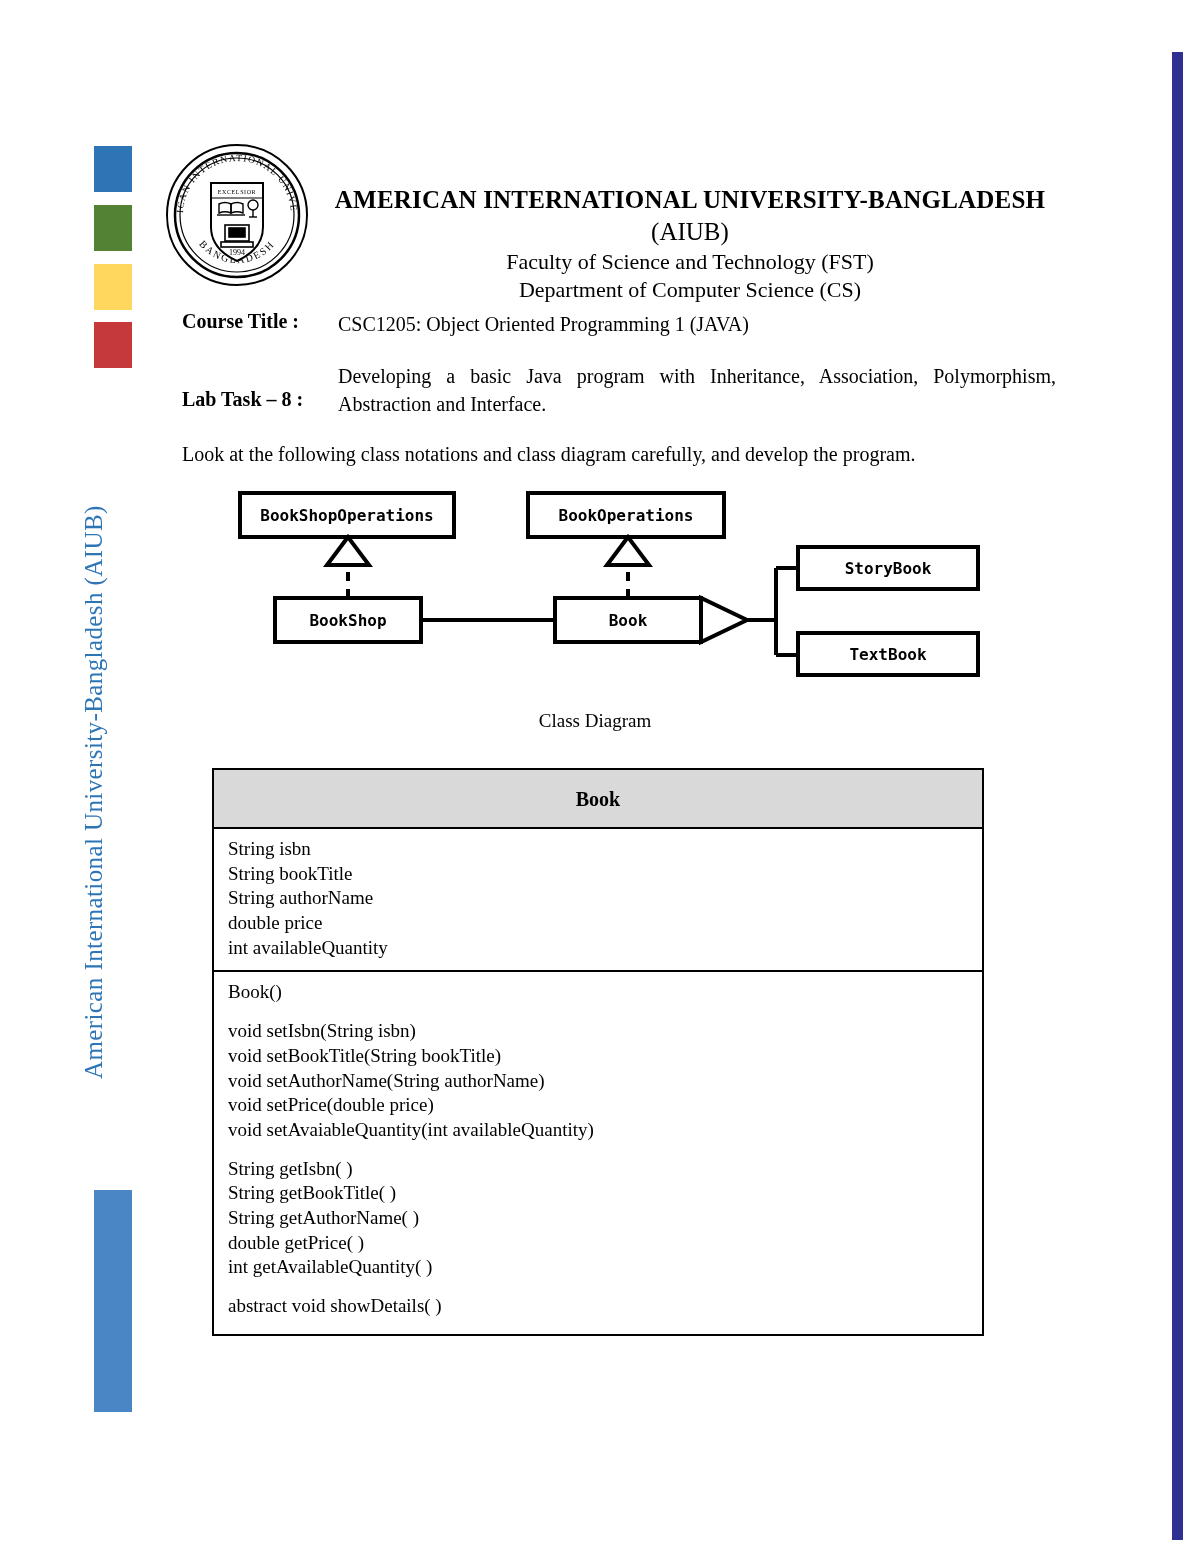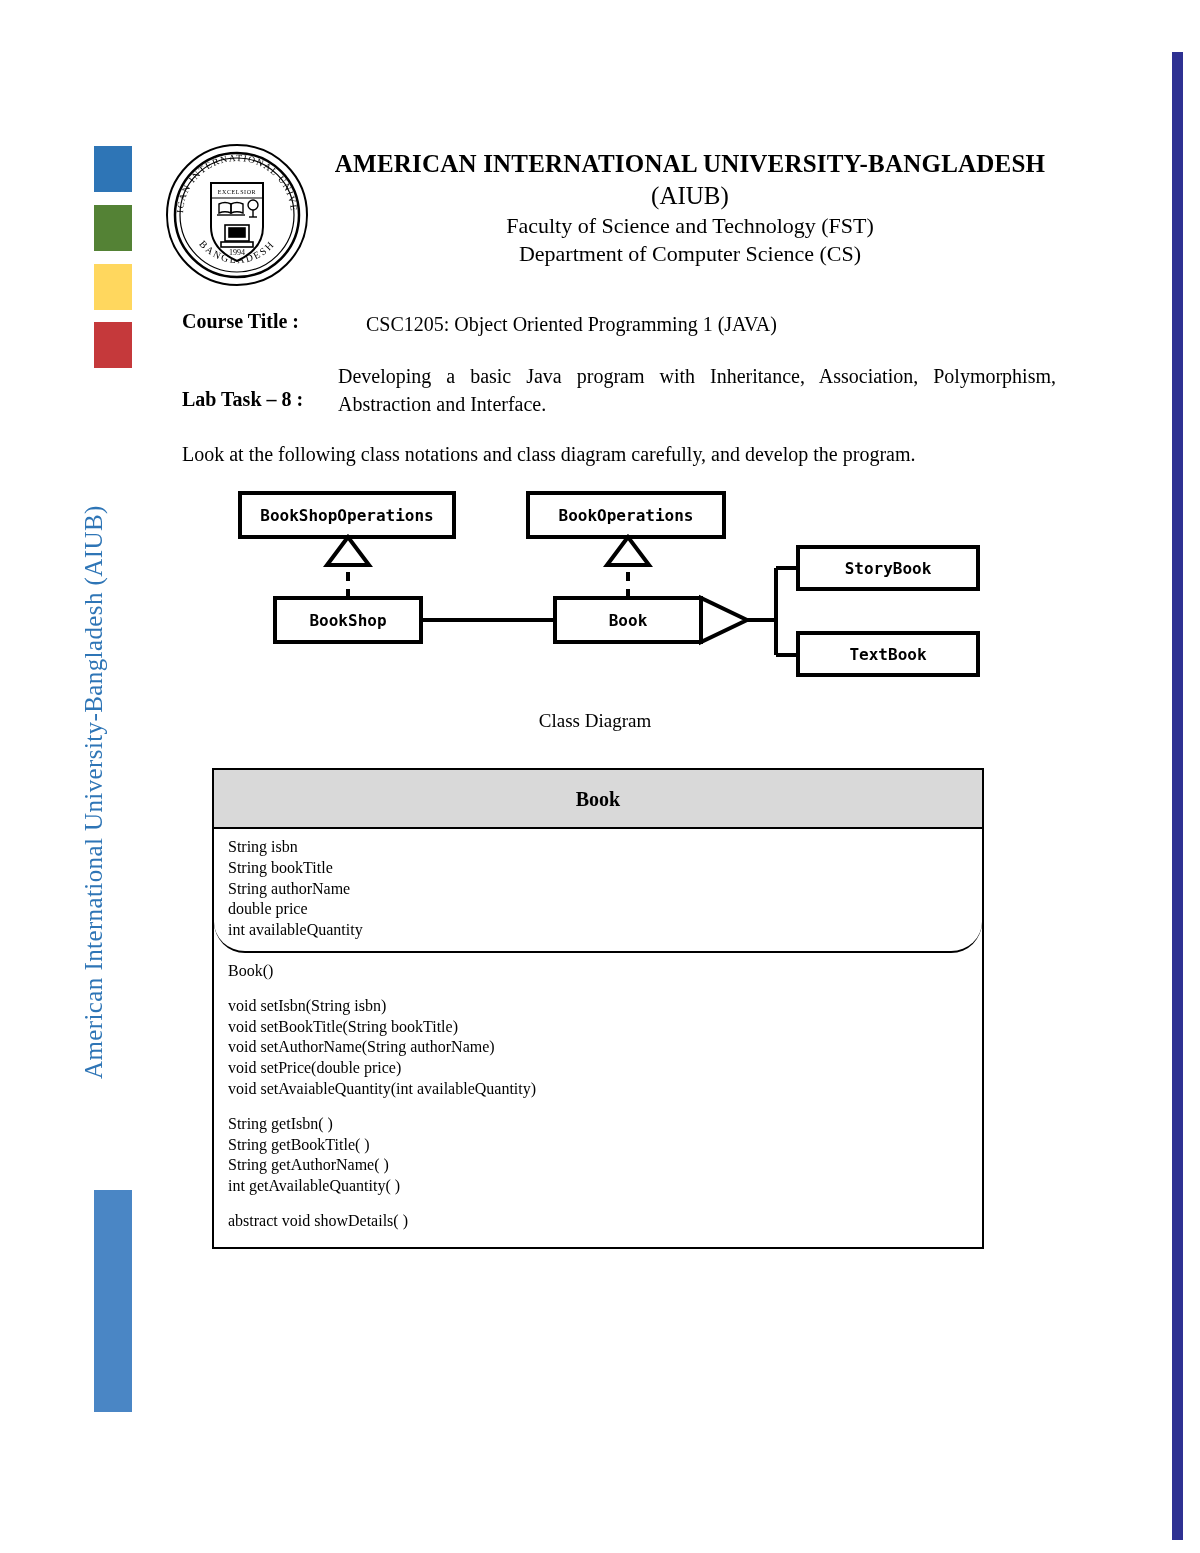--- a/index.html
+++ b/index.html
@@ -75,20 +75,21 @@
     left: 330px;
     top: 148px;
     width: 720px;
     text-align: center;
     line-height: 1.28;
   }
   .header-text .l1 {
     font-size: 25px;
     font-weight: bold;
     letter-spacing: 0.2px;
+    margin-top: 36px;
   }
   .header-text .l2 {
     font-size: 25px;
     font-weight: normal;
   }
   .header-text .l3,
   .header-text .l4 {
     font-size: 22px;
   }
 
@@ -106,21 +107,21 @@
     font-weight: bold;
     font-size: 20px;
     white-space: nowrap;
     flex: 0 0 auto;
   }
   .meta-value {
     font-size: 20px;
     line-height: 1.42;
   }
 
-  #course-row { top: 310px; gap: 28px; }
+  #course-row { top: 310px; }
   #course-row .meta-label { width: 152px; }
   #course-row .meta-value { padding-left: 4px; }
 
   #labtask-row { top: 362px; }
   #labtask-row { align-items: center; }
   #labtask-row .meta-label { width: 152px; padding-top: 18px; }
   #labtask-row .meta-value {
     padding-left: 4px;
     width: 718px;
     text-align: justify;
@@ -171,23 +172,22 @@
   .uml-head {
     background: #D9D9D9;
     border-bottom: 2px solid #000;
     text-align: center;
     font-weight: bold;
     font-size: 20px;
     padding: 18px 0 16px;
   }
   .uml-section {
     padding: 8px 14px 15px;
-    font-size: 16px;
+    font-size: 19px;
     line-height: 1.30;
-    border-radius: 31px;
   }
   .uml-section.attrs { border-bottom: 2px solid #000; padding-bottom: 10px; }
   .uml-line { white-space: pre; }
   .uml-gap { height: 14px; }
 </style>
 </head>
 <body>
 
 <div class="chip blue"></div>
 <div class="chip green"></div>
@@ -324,19 +324,20 @@
     <div class="uml-line">void setBookTitle(String bookTitle)</div>
     <div class="uml-line">void setAuthorName(String authorName)</div>
     <div class="uml-line">void setPrice(double price)</div>
     <div class="uml-line">void setAvaiableQuantity(int availableQuantity)</div>
 
     <div class="uml-gap"></div>
 
     <div class="uml-line">String getIsbn( )</div>
     <div class="uml-line">String getBookTitle( )</div>
     <div class="uml-line">String getAuthorName( )</div>
+    <div class="uml-line">double getPrice( )</div>
     <div class="uml-line">int getAvailableQuantity( )</div>
 
     <div class="uml-gap"></div>
 
     <div class="uml-line">abstract void showDetails( )</div>
   </div>
 </div>
 
 </body></html>

